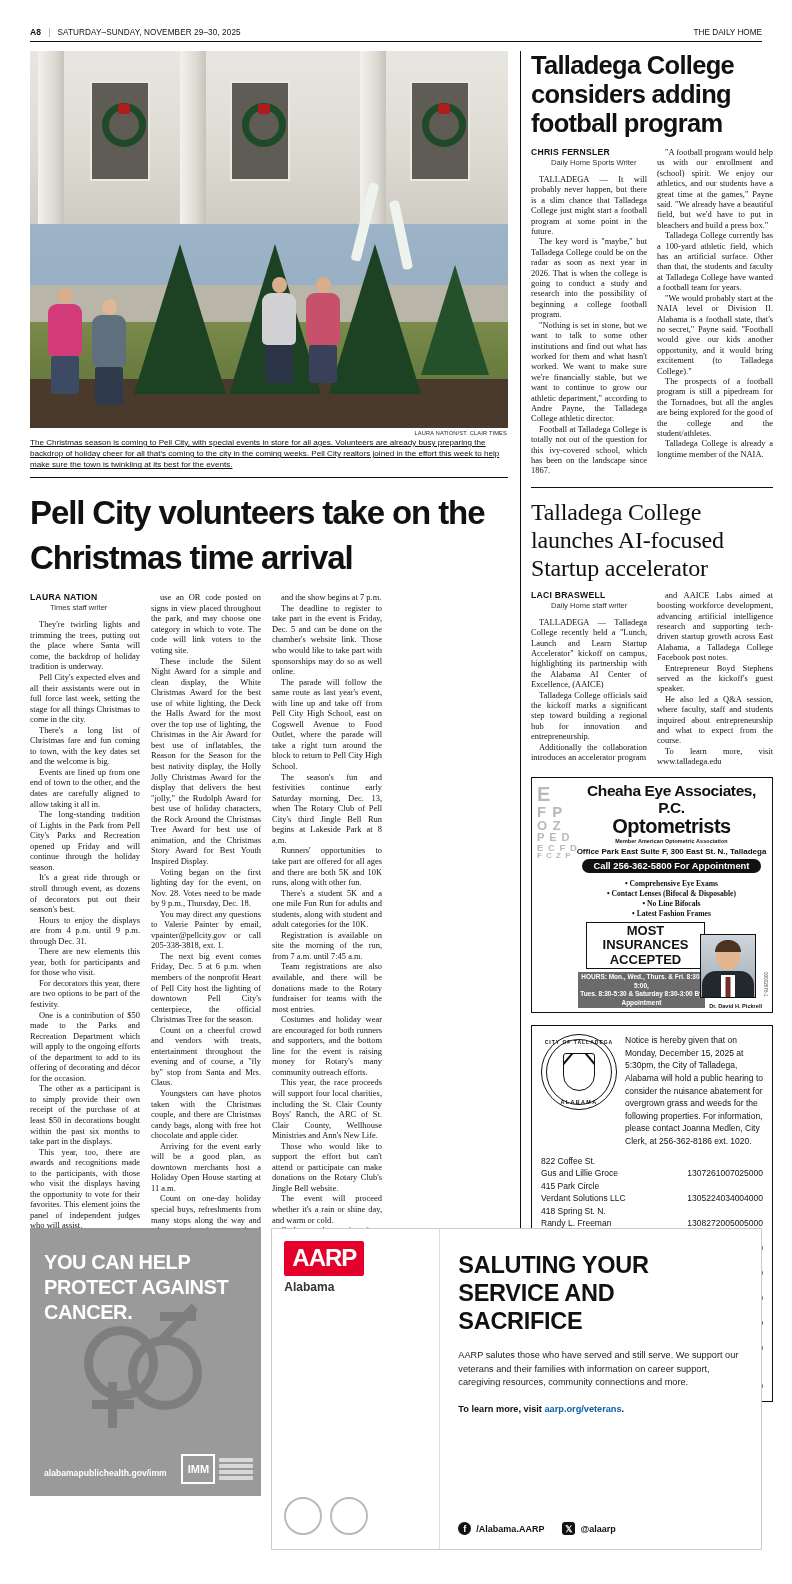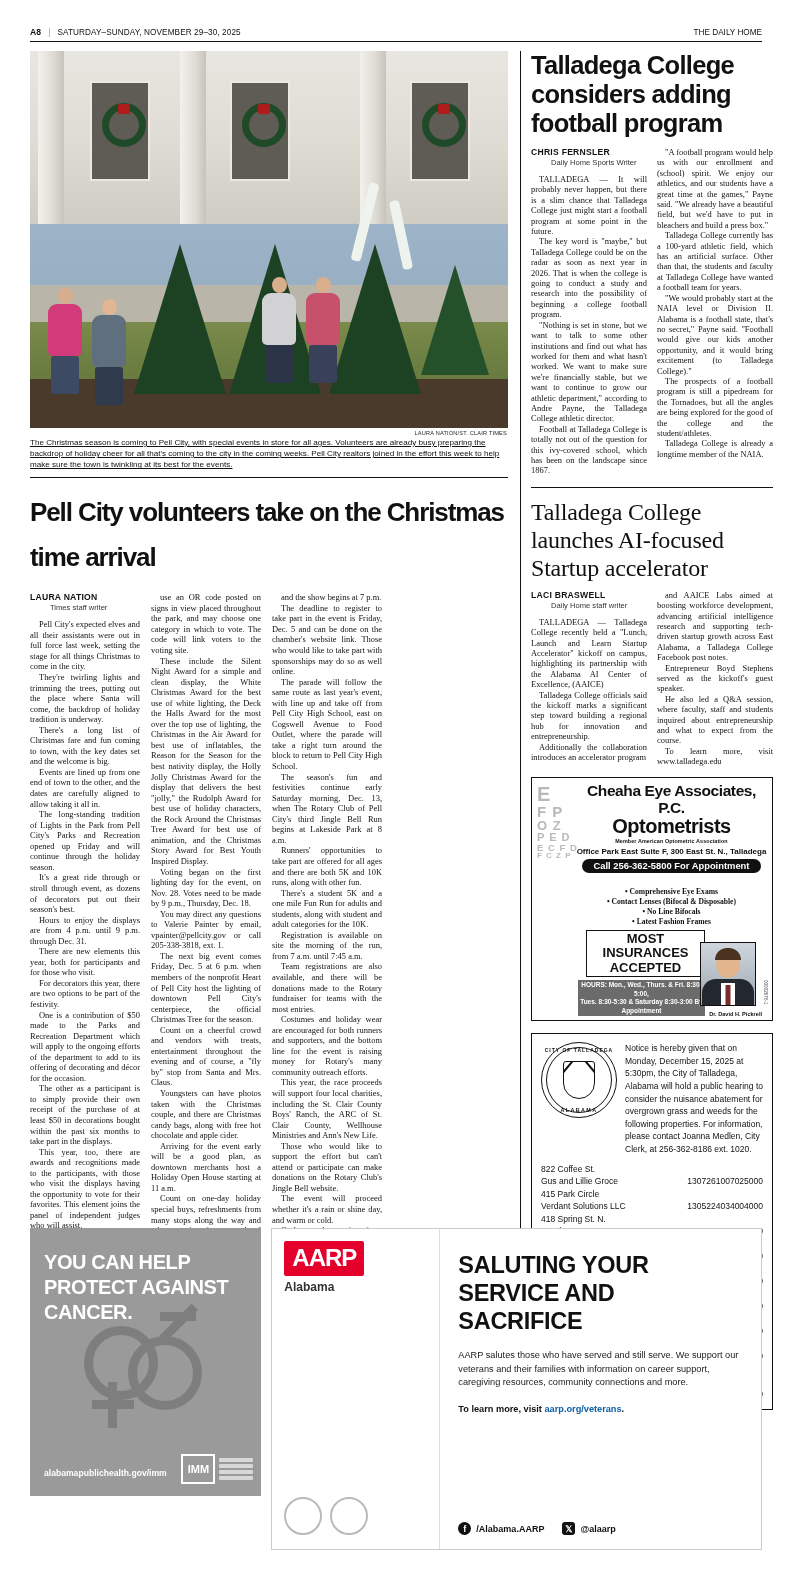--- a/index.html
+++ b/index.html
@@ -69,21 +69,21 @@
     font-family:"Liberation Sans", sans-serif;
     font-size:8.1px;line-height:11.1px;color:#111;
     padding-top:1px;padding-bottom:7px;
     border-bottom:1.3px solid #111;
     text-decoration:underline;
   }
 
   
   .main-head{
     font-family:"Liberation Sans", sans-serif;
-    font-weight:700;font-size:26px;line-height:45px;
+    font-weight:700;font-size:33px;line-height:45px;
     letter-spacing:-1.1px;margin:12px 0 12px 0;
   }
 
   
   .byline-name{font-family:"Liberation Sans", sans-serif;font-weight:700;font-size:8.6px;letter-spacing:.25px;}
   .byline-title{font-family:"Liberation Sans", sans-serif;font-size:7.6px;color:#333;margin-top:1px;padding-left:20px;}
 
   
   .cols4{display:flex;gap:11px;margin-top:6px;}
   .col{width:110px;}
@@ -116,21 +116,21 @@
   .ec4{font-size:11px;}
   .ec5{font-size:9.5px;}
   .ec6{font-size:8px;}
   .eye-main{margin-left:40px;}
   .eye-t1{font-weight:700;font-size:15.5px;text-align:center;letter-spacing:-.4px;line-height:17px;}
   .eye-t2{font-weight:700;font-size:20px;text-align:center;letter-spacing:-.5px;line-height:21px;}
   .eye-t3{font-weight:700;font-size:5.4px;text-align:center;letter-spacing:.1px;margin-top:1px;}
   .eye-addr{font-weight:700;font-size:8px;text-align:center;margin-top:3px;}
   .eye-call{background:#111;color:#fff;font-weight:700;font-size:9.4px;text-align:center;
     border-radius:9px;margin:3px 6px 0 6px;padding:1.5px 0;}
-  .eye-bullets{font-family:"Liberation Serif",serif;font-weight:700;font-size:7.6px;text-align:center;line-height:10px;margin-top:14px;}
+  .eye-bullets{font-family:"Liberation Serif",serif;font-weight:700;font-size:7.6px;text-align:center;line-height:10px;margin-top:6px;}
   .eye-ins{border:1.3px solid #111;margin:3px 62px 0 10px;text-align:center;font-weight:700;
     font-size:13px;line-height:14.5px;padding:1px 0;}
   .eye-hours{background:#6b6b6b;color:#fff;font-weight:700;font-size:6.5px;text-align:center;
     line-height:8.5px;margin:3px 62px 0 2px;padding:1px 2px;}
   .doc-photo{position:absolute;right:16px;bottom:14px;width:54px;height:62px;border:1px solid #111;
     background:linear-gradient(#cfd6dd,#9fa8b2);overflow:hidden;}
   .doc-head{position:absolute;left:50%;top:8px;transform:translateX(-50%);width:24px;height:27px;
     border-radius:50%;background:#e2b58f;}
   .doc-hair{position:absolute;left:50%;top:5px;transform:translateX(-50%);width:26px;height:12px;
     border-radius:13px 13px 0 0;background:#4a3421;}
@@ -278,22 +278,22 @@
       <div class="photo-credit">LAURA NATION/ST. CLAIR TIMES</div>
       <div class="caption">The Christmas season is coming to Pell City, with special events in store for all ages. Volunteers are already busy preparing the backdrop of holiday cheer for all that's coming to the city in the coming weeks. Pell City realtors joined in the effort this week to help make sure the town is twinkling at its best for the events.</div>
 
       <h1 class="main-head">Pell City volunteers take on the Christmas time arrival</h1>
 
       <div class="cols4">
         <div class="col">
           <div class="byline-name">LAURA NATION</div>
           <div class="byline-title">Times staff writer</div>
           <div style="height:7px"></div>
+          <p>They're twirling lights and trimming the trees, putting out the place where Santa will come, the backdrop of holiday tradition is underway.</p>
           <p>Pell City's expected elves and all their assistants were out in full force last week, setting the stage for all things Christmas to come in the city.</p>
-          <p>They're twirling lights and trimming the trees, putting out the place where Santa will come, the backdrop of holiday tradition is underway.</p>
           <p>There's a long list of Christmas fare and fun coming to town, with the key dates set and the welcome is big.</p>
           <p>Events are lined up from one end of town to the other, and the dates are carefully aligned to allow taking it all in.</p>
           <p>The long-standing tradition of Lights in the Park from Pell City's Parks and Recreation opened up Friday and will continue through the holiday season.</p>
           <p>It's a great ride through or stroll through event, as dozens of decorators put out their season's best.</p>
           <p>Hours to enjoy the displays are from 4 p.m. until 9 p.m. through Dec. 31.</p>
           <p>There are new elements this year, both for participants and for those who visit.</p>
           <p>For decorators this year, there are two options to be part of the festivity.</p>
           <p>One is a contribution of $50 made to the Parks and Recreation Department which will apply to the ongoing efforts of the department to add to its offering of decorating and décor for the occasion.</p>
           <p>The other as a participant is to simply provide their own receipt of the purchase of at least $50 in decorations bought within the past six months to take part in the displays.</p>
           <p>This year, too, there are awards and recognitions made to the participants, with those who visit the displays having the opportunity to vote for their favorites. This element joins the panel of independent judges who will assist.</p>

